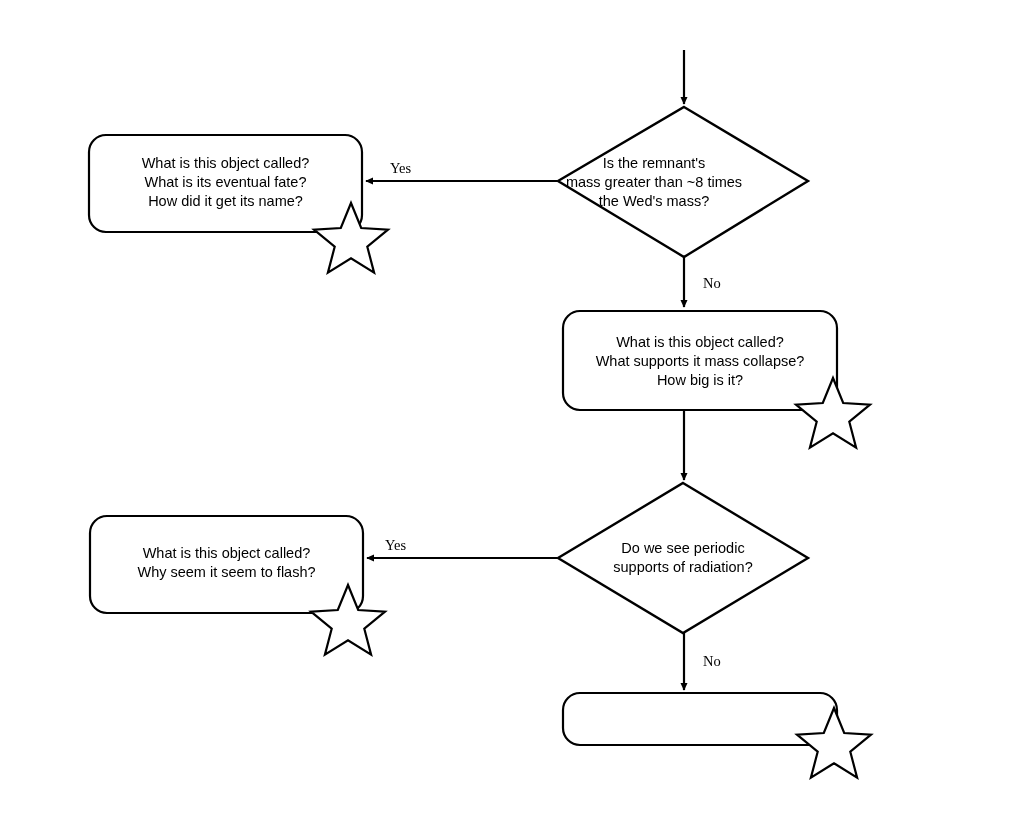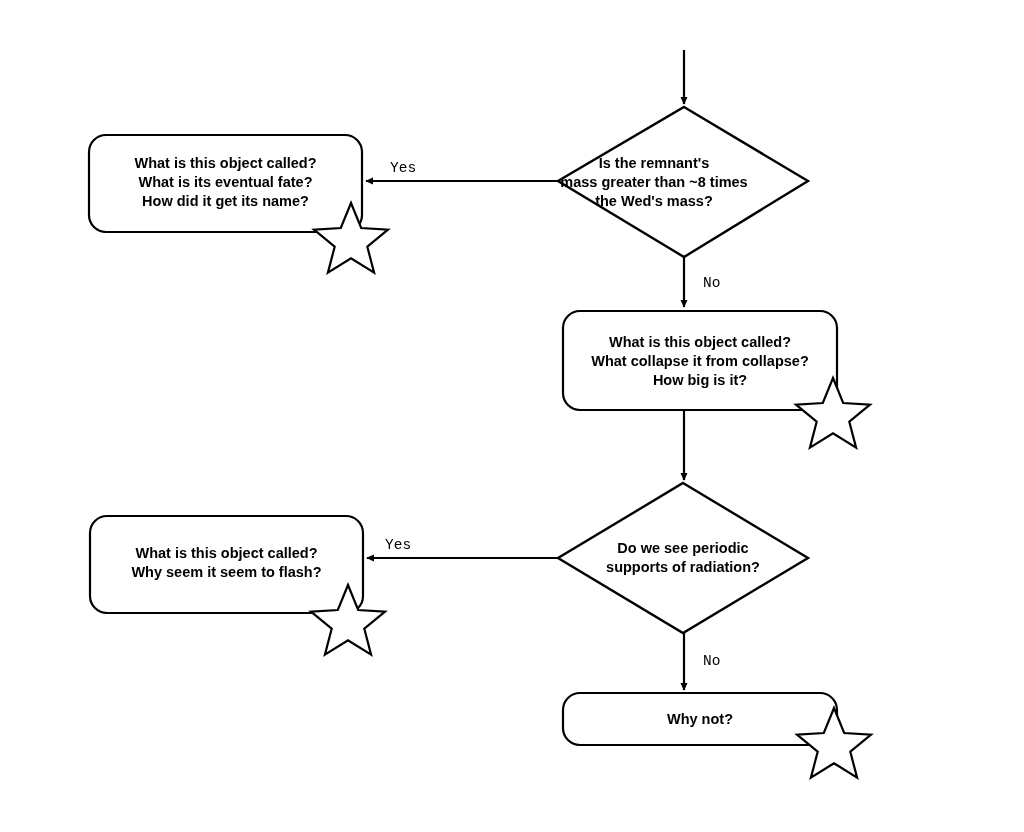--- a/index.html
+++ b/index.html
@@ -33,25 +33,24 @@
     flex-direction: column;
     align-items: center;
     justify-content: center;
     text-align: center;
     font-family: "Liberation Sans", sans-serif;
     font-size: 14.5px;
     line-height: 19px;
     color: #000000;
     white-space: pre;
     pointer-events: none;
-    font-weight: bold;
   }
   .edge-label {
     position: absolute;
-    font-family: Liberation Mono, monospace;
+    font-family: Liberation Serif, serif;
     font-size: 14.5px;
     line-height: 16px;
     color: #000000;
     white-space: pre;
   }
 </style>
 </head>
 <body>
 
 <div id="canvas">
@@ -111,37 +110,34 @@
   </div>
 
   <div class="node-text" style="left:89px; top:152px; width:273px; height:60px;">
     <span>What is this object called?</span>
     <span>What is its eventual fate?</span>
     <span>How did it get its name?</span>
   </div>
 
   <div class="node-text" style="left:563px; top:331px; width:274px; height:60px;">
     <span>What is this object called?</span>
-    <span>What collapse it from collapse?</span>
+    <span>What supports it mass collapse?</span>
     <span>How big is it?</span>
   </div>
 
   <div class="node-text" style="left:558px; top:538px; width:250px; height:40px;">
     <span>Do we see periodic</span>
     <span>supports of radiation?</span>
   </div>
 
   <div class="node-text" style="left:90px; top:543px; width:273px; height:40px;">
     <span>What is this object called?</span>
     <span>Why seem it seem to flash?</span>
   </div>
 
-  <div class="node-text" style="left:563px; top:709px; width:274px; height:20px;">
-    <span>Why not?</span>
-  </div>
 
   <div class="edge-label" style="left:390px; top:160px;">Yes</div>
 
   <div class="edge-label" style="left:703px; top:275px;">No</div>
 
   <div class="edge-label" style="left:385px; top:537px;">Yes</div>
 
   <div class="edge-label" style="left:703px; top:653px;">No</div>
 
 </div>

